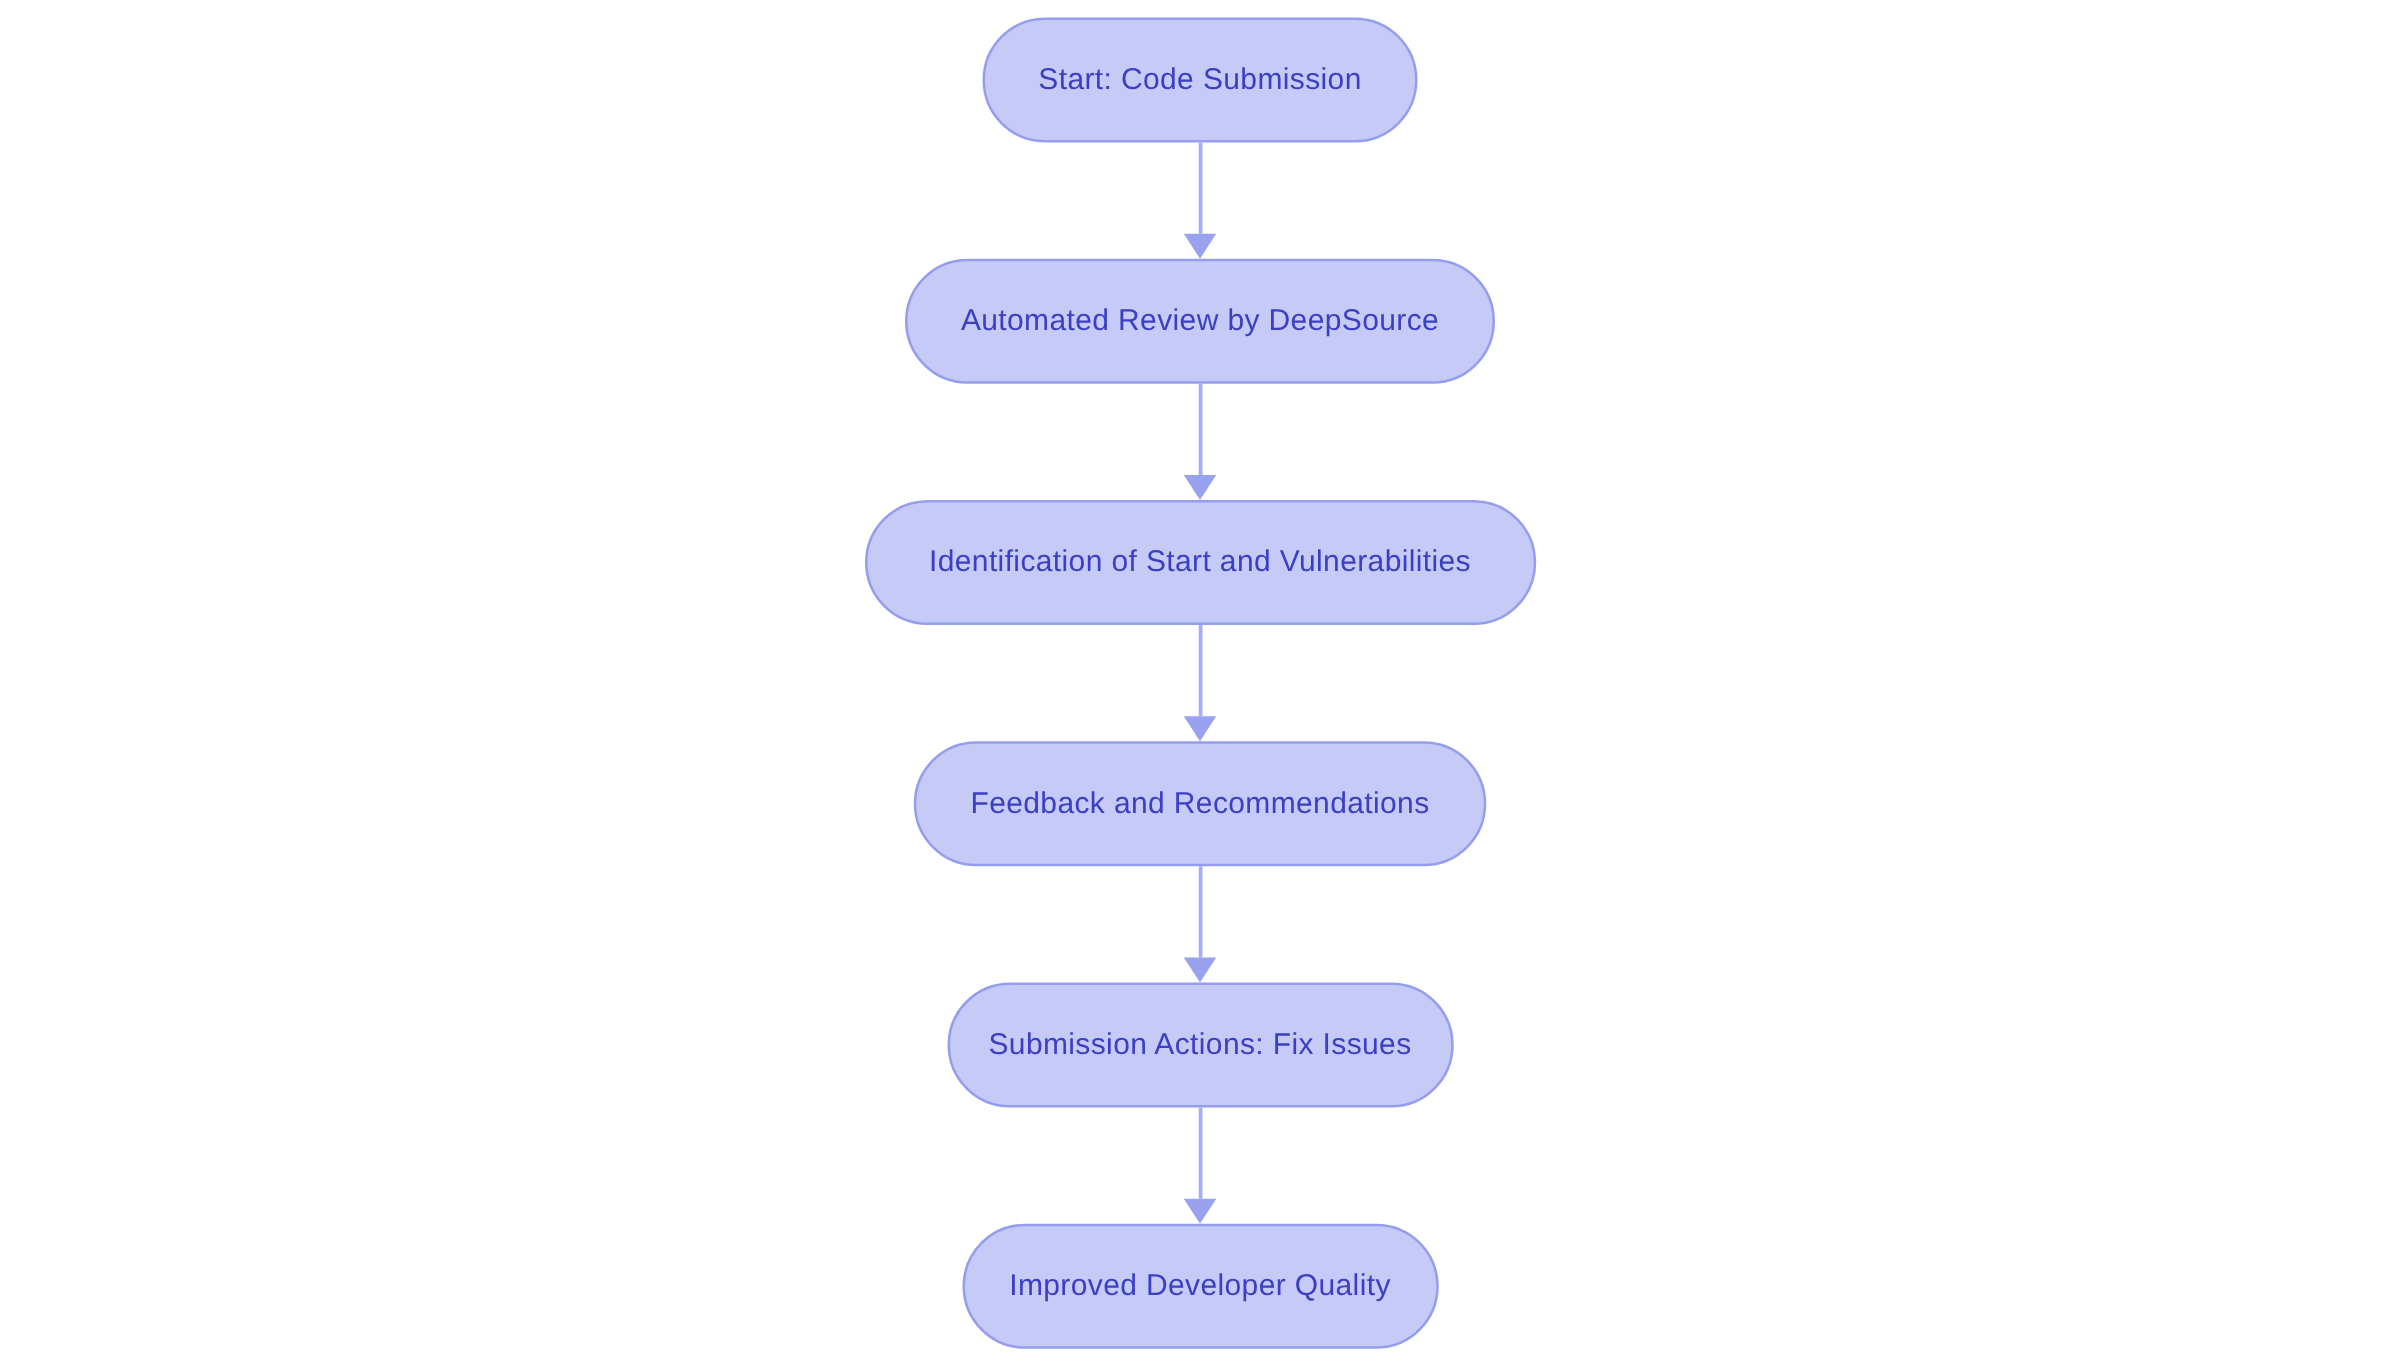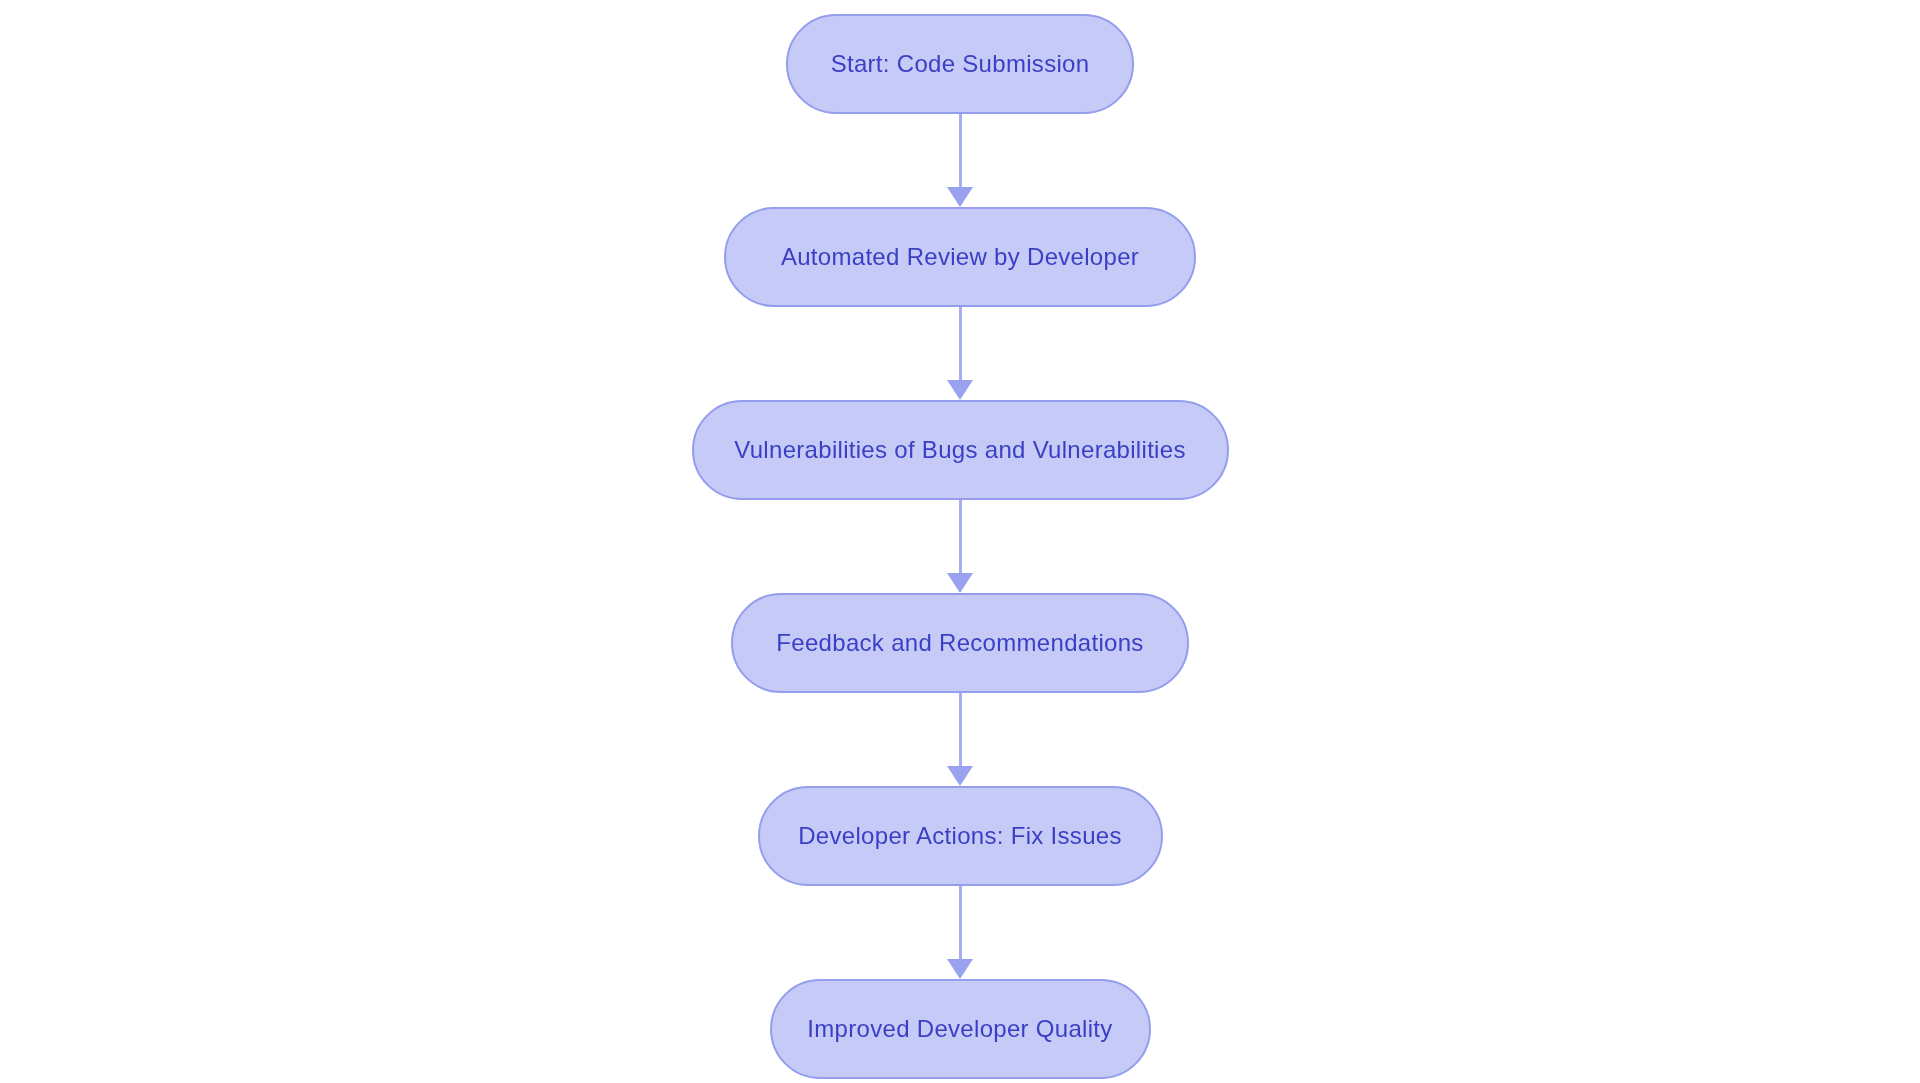--- a/index.html
+++ b/index.html
@@ -78,48 +78,48 @@
   <div class="node n0">
     <span class="node-label">Start: Code Submission</span>
   </div>
 
   <div class="arrow">
     <div class="arrow-line"></div>
     <div class="arrow-head"></div>
   </div>
 
   <div class="node n1">
-    <span class="node-label">Automated Review by Developer</span>
+    <span class="node-label">Automated Review by DeepSource</span>
   </div>
 
   <div class="arrow">
     <div class="arrow-line"></div>
     <div class="arrow-head"></div>
   </div>
 
   <div class="node n2">
-    <span class="node-label">Vulnerabilities of Bugs and Vulnerabilities</span>
+    <span class="node-label">Identification of Start and Vulnerabilities</span>
   </div>
 
   <div class="arrow">
     <div class="arrow-line"></div>
     <div class="arrow-head"></div>
   </div>
 
   <div class="node n3">
     <span class="node-label">Feedback and Recommendations</span>
   </div>
 
   <div class="arrow">
     <div class="arrow-line"></div>
     <div class="arrow-head"></div>
   </div>
 
   <div class="node n4">
-    <span class="node-label">Developer Actions: Fix Issues</span>
+    <span class="node-label">Submission Actions: Fix Issues</span>
   </div>
 
   <div class="arrow">
     <div class="arrow-line"></div>
     <div class="arrow-head"></div>
   </div>
 
   <div class="node n5">
     <span class="node-label">Improved Developer Quality</span>
   </div>

